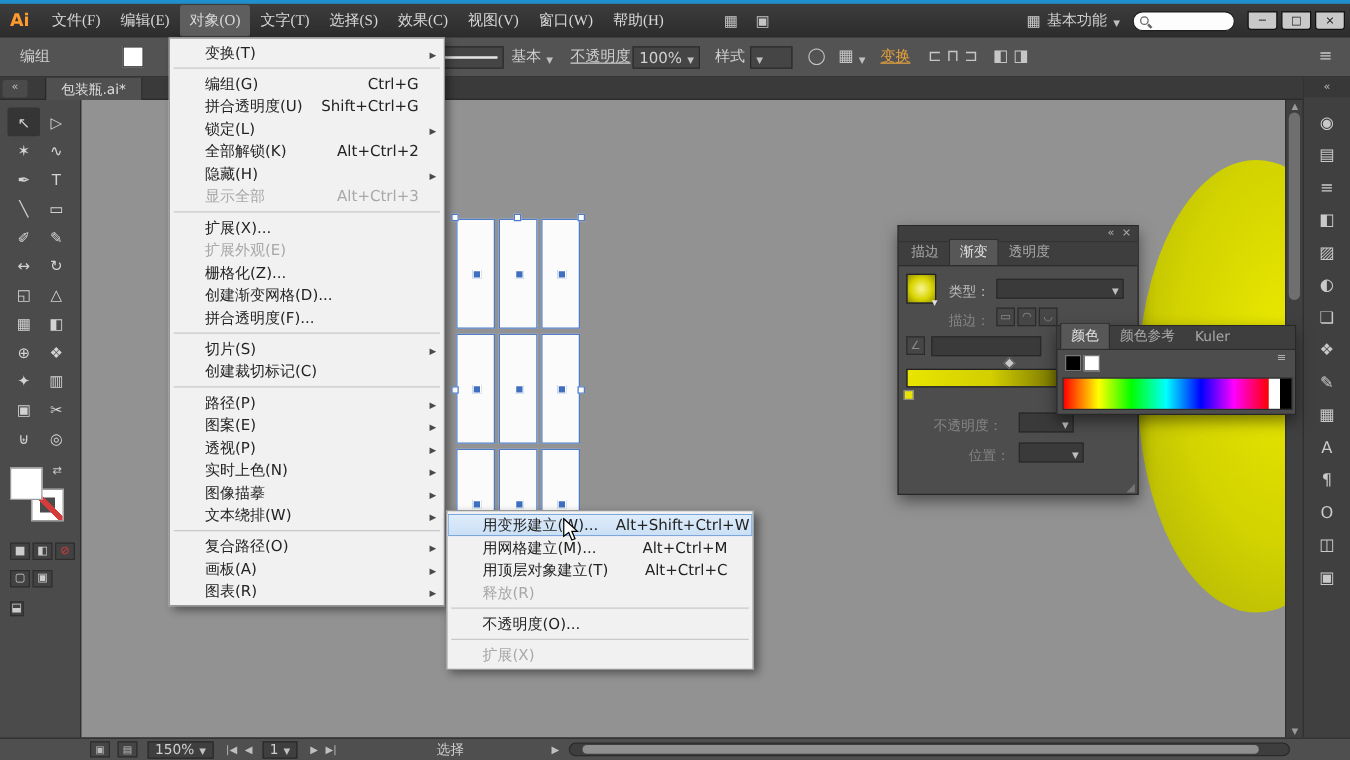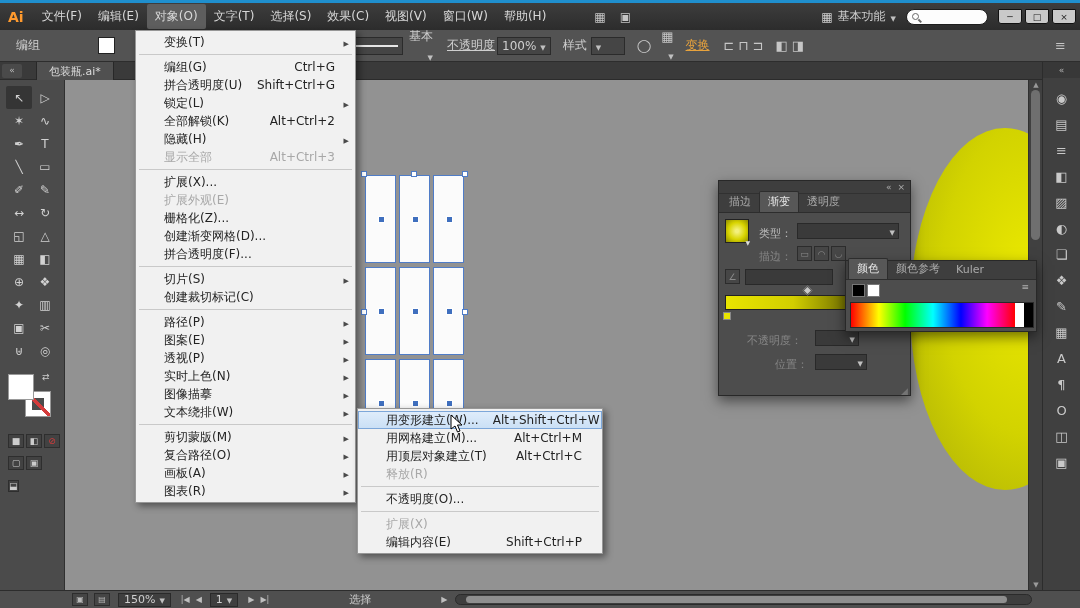--- a/index.html
+++ b/index.html
@@ -4,21 +4,21 @@
 <style>
   * { margin:0; padding:0; box-sizing:border-box; }
   html,body { width:1080px; height:608px; overflow:hidden; }
   body { font-family:"DejaVu Sans","Liberation Sans",sans-serif; font-size:12px; background:#535353; position:relative; color:#d0d0d0; }
 
   
   .titlebar { position:absolute; top:0; left:0; width:1080px; height:30px;
     background:linear-gradient(#3d3d3d,#2c2c2c); border-top:3px solid #1f8fce;
     display:flex; align-items:center; z-index:20; }
   .logo { color:#ff9a2e; font-weight:bold; font-size:14px; padding:0 10px 0 8px; }
-  .tb-menus { display:flex; height:100%; align-items:center; }
+  .tb-menus { display:flex; height:100%; align-items:center;font-family:Liberation Serif, serif; }
   .tb-menu { padding:4px 8px; color:#d8d8d8; cursor:default; }
   .tb-menu.active { background:#5e5e5e; border-radius:2px; }
   .tb-icons { display:flex; gap:14px; margin-left:40px; color:#c4c4c4; }
   .tb-icon { font-size:12px; }
   .tb-right { margin-left:auto; display:flex; align-items:center; gap:10px; padding-right:4px; }
   .workspace { display:flex; align-items:center; gap:5px; color:#cfcfcf; }
   .searchbox { width:82px; height:16px; background:#fdfdfd; border-radius:8px; border:1px solid #1e1e1e;
     display:flex; align-items:center; padding:0 5px; }
   .mag { width:7px; height:7px; border:1.5px solid #666; border-radius:50%; position:relative; }
   .mag::after { content:""; position:absolute; width:4px; height:1.5px; background:#666; transform:rotate(45deg); left:5px; top:6px; }
@@ -27,21 +27,21 @@
     text-align:center; border-radius:0 0 3px 3px; border:1px solid #111; }
 
   
   .controlbar { position:absolute; top:30px; left:0; width:1080px; height:32px; background:#535353;
     border-bottom:1px solid #2d2d2d; display:flex; align-items:center; color:#cfcfcf; z-index:10; }
   .cb-label { font-size:12px; }
   .cb-swatch { width:17px; height:17px; background:#fff; border:1px solid #222; margin-left:58px; position:relative; }
   .cb-strokebox { width:66px; height:18px; margin-left:222px; background:#454545; border:1px solid #2b2b2b;
     display:flex; align-items:center; padding:0 4px; }
   .cb-strokebox i { display:block; width:100%; height:2px; background:#e5e5e5; }
-  .cb-dd { display:flex; align-items:flex-end; gap:4px;flex-direction:column; }
+  .cb-dd { display:flex; align-items:center; gap:4px; }
   .cb-field { height:18px; background:#454545; border:1px solid #2b2b2b; display:flex; align-items:center;
     padding:0 4px; gap:4px; }
   .link { text-decoration:underline; }
   .orange { color:#e8a33d; text-decoration:underline; }
   .cb-ic { color:#c6c6c6; font-size:13px; }
   .chev::after { content:"▼"; font-size:7px; color:#c0c0c0; }
 
   
   .tabrow { position:absolute; top:62px; left:0; width:1042px; height:18px; background:#3a3a3a;
     border-bottom:1px solid #2b2b2b; z-index:5; }
@@ -537,25 +537,20 @@
       <span class="mi-shortcut"></span>
       <span class="mi-arrow" style="visibility: visible;"></span>
     </div>
     <div class="menu-item">
       <span class="mi-label">文本绕排(W)</span>
       <span class="mi-shortcut"></span>
       <span class="mi-arrow" style="visibility: visible;"></span>
     </div>
     <div class="menu-sep"></div>
     <div class="menu-item">
-      <span class="mi-label">剪切蒙版(M)</span>
-      <span class="mi-shortcut"></span>
-      <span class="mi-arrow" style="visibility: visible;"></span>
-    </div>
-    <div class="menu-item">
       <span class="mi-label">复合路径(O)</span>
       <span class="mi-shortcut"></span>
       <span class="mi-arrow" style="visibility: visible;"></span>
     </div>
     <div class="menu-item">
       <span class="mi-label">画板(A)</span>
       <span class="mi-shortcut"></span>
       <span class="mi-arrow" style="visibility: visible;"></span>
     </div>
     <div class="menu-item">
@@ -590,25 +585,20 @@
     <div class="menu-sep"></div>
     <div class="menu-item">
       <span class="mi-label">不透明度(O)...</span>
       <span class="mi-shortcut"></span>
 
     </div>
     <div class="menu-sep"></div>
     <div class="menu-item disabled">
       <span class="mi-label">扩展(X)</span>
       <span class="mi-shortcut"></span>
-
-    </div>
-    <div class="menu-item">
-      <span class="mi-label">编辑内容(E)</span>
-      <span class="mi-shortcut">Shift+Ctrl+P</span>
 
     </div>
   </div>
 
 <div class="panel gradient-panel">
   <div class="p-drag">
     <span class="collapse-ic"></span>
     <span class="close-ic"></span>
   </div>
   <div class="p-tabs">

